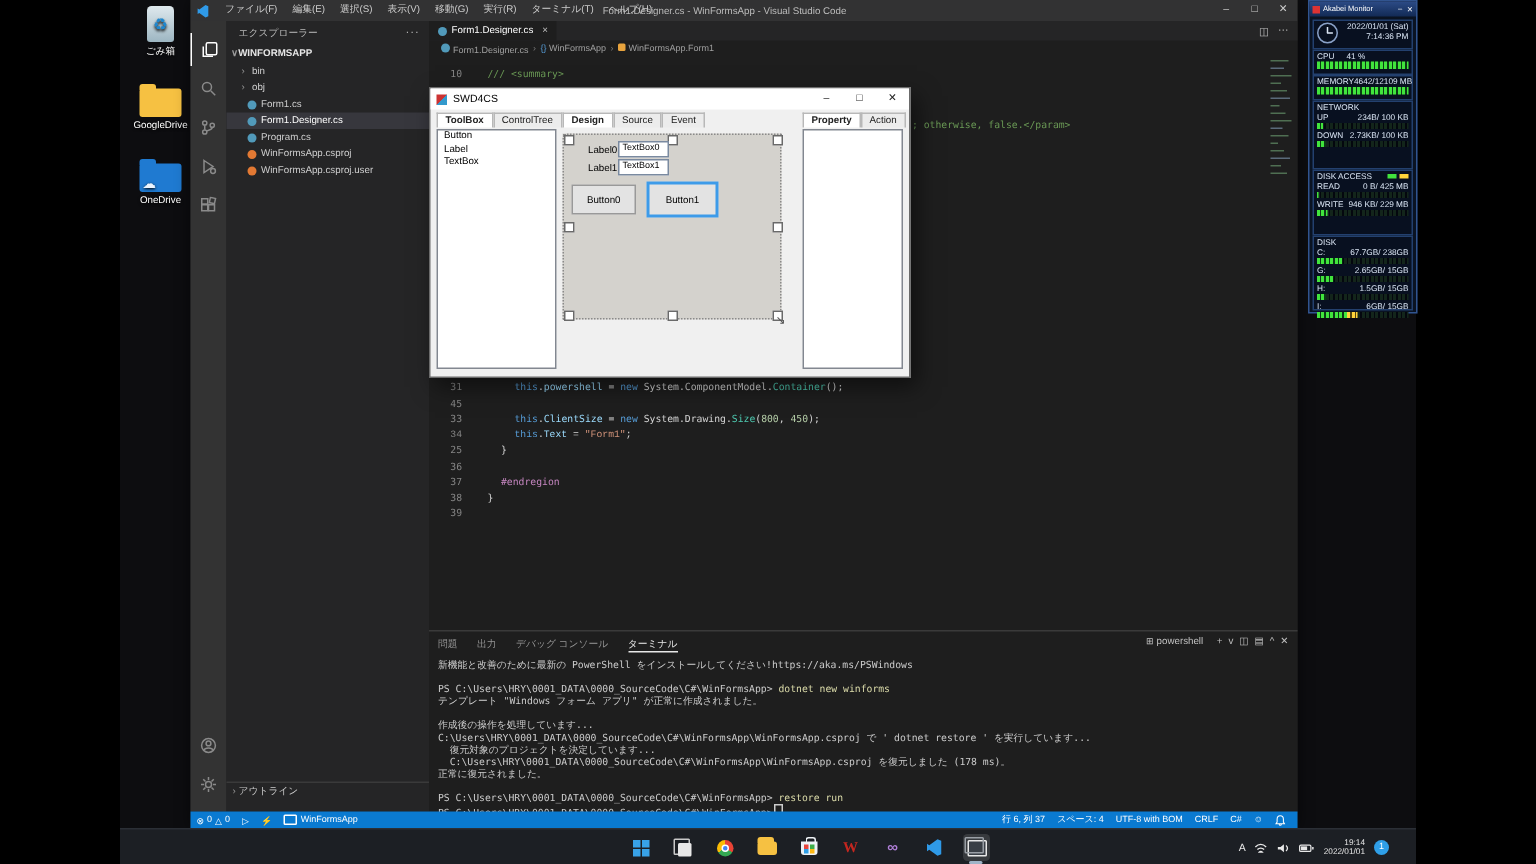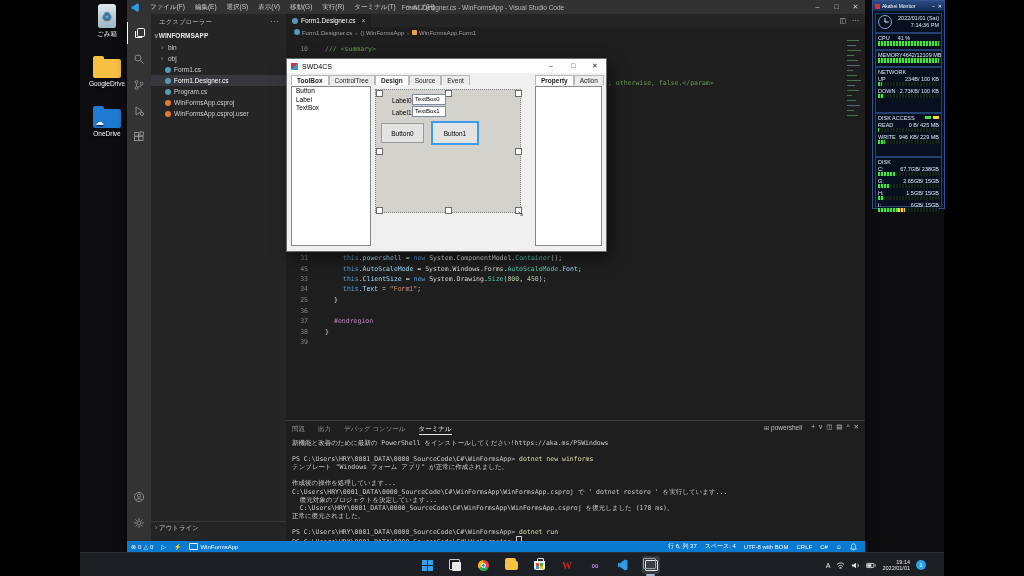--- a/index.html
+++ b/index.html
@@ -305,21 +305,21 @@
             <div class="mm" style="top: 45px; left: 1px; width: 8px; background: rgb(90, 106, 122);"></div>
             <div class="mm" style="top: 50px; left: 1px; width: 12px;"></div>
             <div class="mm" style="top: 55px; left: 1px; width: 5px;"></div>
             <div class="mm" style="top: 60px; left: 1px; width: 9px;"></div>
             <div class="mm" style="top: 65px; left: 1px; width: 13px; background: rgb(90, 106, 122);"></div>
             <div class="mm" style="top: 70px; left: 1px; width: 7px;"></div>
             <div class="mm" style="top: 75px; left: 1px; width: 11px;"></div>
           </div>
       <div class="code-row" style="top: 6px;"><span class="gut">10</span><span style="padding-left: 9px;"><span class="comment">/// &lt;summary&gt;</span></span></div>
           <div class="code-row" style="top: 215px;"><span class="gut">31</span><span style="padding-left: 27px;"><span class="kw">this</span><span class="fg">.</span><span class="prop">powershell</span><span class="fg"> = </span><span class="kw">new</span><span class="fg"> System.ComponentModel.</span><span class="type">Container</span><span class="fg">();</span></span></div>
-          <div class="code-row" style="top: 225.5px;"><span class="gut">45</span><span style="padding-left: 27px;"><span class="kw">this</span><span class="fg">.</span><span class="prop">AutoScaleMode</span><span class="fg"> = System.Windows.Forms.</span><span class="type">AutoScaleMode</span><span class="fg">.</span><span class="prop">Font</span><span class="fg">;</span></span></div>
+          <div class="code-row" style="top: 225.5px;"><span class="gut">45</span></div>
           <div class="code-row" style="top: 236px;"><span class="gut">33</span><span style="padding-left: 27px;"><span class="kw">this</span><span class="fg">.</span><span class="prop">ClientSize</span><span class="fg"> = </span><span class="kw">new</span><span class="fg"> System.Drawing.</span><span class="type">Size</span><span class="fg">(</span><span class="num">800</span><span class="fg">, </span><span class="num">450</span><span class="fg">);</span></span></div>
           <div class="code-row" style="top: 246.5px; font-family: Liberation Mono, monospace;"><span class="gut">34</span><span style="padding-left: 27px;"><span class="kw">this</span><span class="fg">.</span><span class="prop">Text</span><span class="fg"> = </span><span class="str">"Form1"</span><span class="fg">;</span></span></div>
           <div class="code-row" style="top: 257px;"><span class="gut">25</span><span style="padding-left: 18px;"><span class="fg">}</span></span></div>
           <div class="code-row" style="top: 267.5px;"><span class="gut">36</span><span style="padding-left: 0px;"></span></div>
           <div class="code-row" style="top: 278px;"><span class="gut">37</span><span style="padding-left: 18px;"><span class="dir">#endregion</span></span></div>
           <div class="code-row" style="top: 288.5px;"><span class="gut">38</span><span style="padding-left: 9px;"><span class="fg">}</span></span></div>
           <div class="code-row" style="top: 299px;"><span class="gut">39</span><span style="padding-left: 0px;"></span></div>
         </div>
     </div>
 
@@ -342,21 +342,21 @@
           <div class="term-line"><span></span></div>
           <div class="term-line"><span>PS C:\Users\HRY\0001_DATA\0000_SourceCode\C#\WinFormsApp&gt;</span><span class="cmd"> dotnet new winforms</span></div>
           <div class="term-line"><span>テンプレート "Windows フォーム アプリ" が正常に作成されました。</span></div>
           <div class="term-line"><span></span></div>
           <div class="term-line"><span>作成後の操作を処理しています...</span></div>
           <div class="term-line"><span>C:\Users\HRY\0001_DATA\0000_SourceCode\C#\WinFormsApp\WinFormsApp.csproj で ' dotnet restore ' を実行しています...</span></div>
           <div class="term-line"><span>  復元対象のプロジェクトを決定しています...</span></div>
           <div class="term-line"><span>  C:\Users\HRY\0001_DATA\0000_SourceCode\C#\WinFormsApp\WinFormsApp.csproj を復元しました (178 ms)。</span></div>
           <div class="term-line"><span>正常に復元されました。</span></div>
           <div class="term-line"><span></span></div>
-          <div class="term-line"><span>PS C:\Users\HRY\0001_DATA\0000_SourceCode\C#\WinFormsApp&gt;</span><span class="cmd"> dotnet run</span></div>
+          <div class="term-line"><span>PS C:\Users\HRY\0001_DATA\0000_SourceCode\C#\WinFormsApp&gt;</span><span class="cmd"> restore run</span></div>
           <div class="term-line"><span>PS C:\Users\HRY\0001_DATA\0000_SourceCode\C#\WinFormsApp&gt;</span><span class="cursor"></span></div>
         </div>
     </div>
 
     <div id="statusbar" class="abs">
       <div class="st">
         <span>⊗</span>
           <span>0</span>
         <span>△</span>
           <span>0</span>

